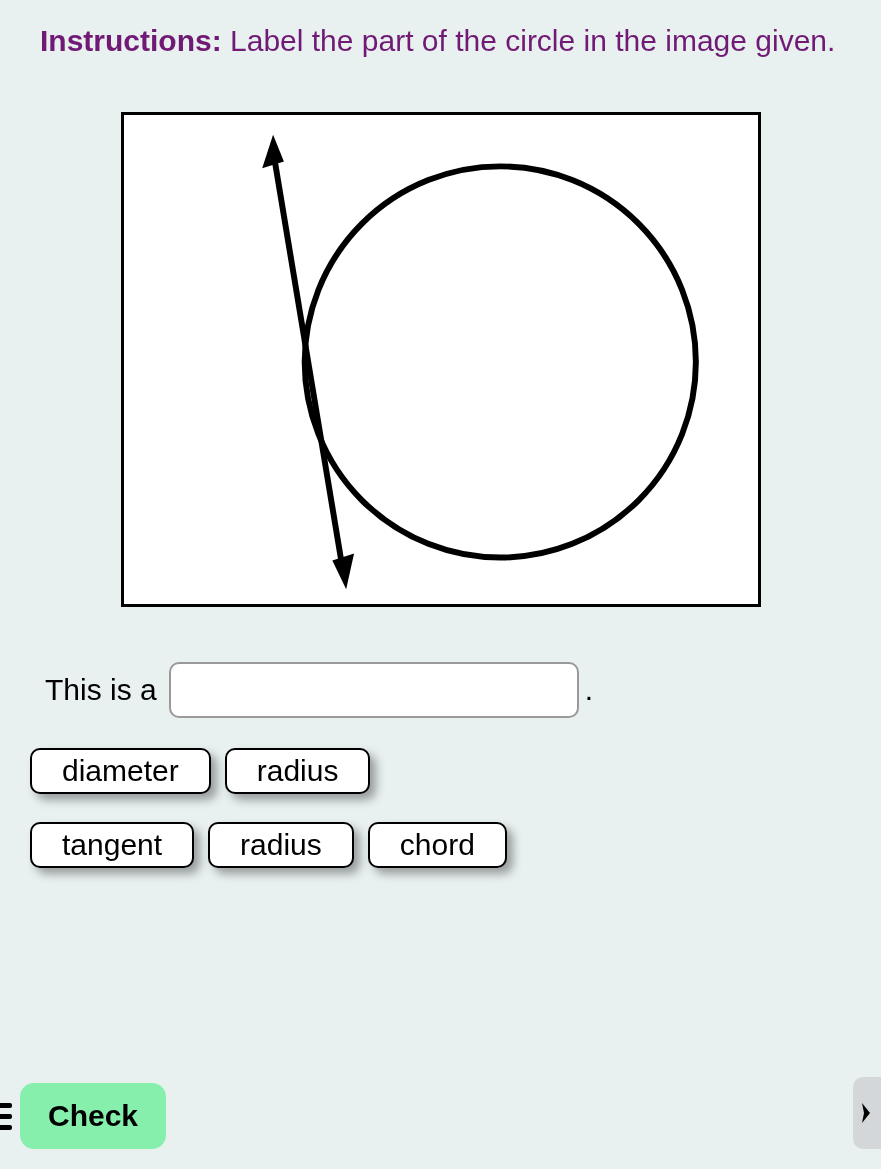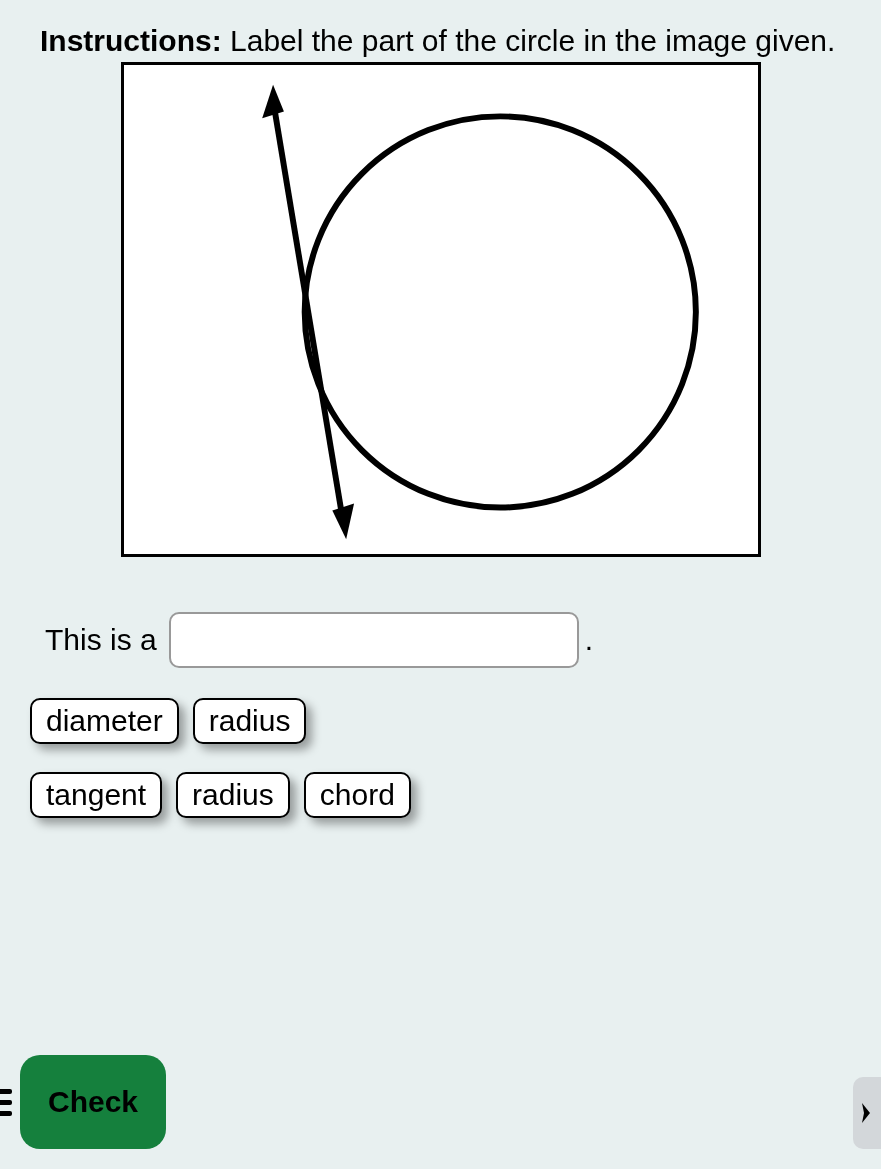--- a/index.html
+++ b/index.html
@@ -12,21 +12,22 @@
       height: 1169px;
       background: #e8f0f0;
       font-family: -apple-system, BlinkMacSystemFont, "Segoe UI", Helvetica, Arial, sans-serif;
       padding: 20px 40px 0 40px;
       position: relative;
       overflow: hidden;
     }
     .instructions {
       font-size: 30px;
       line-height: 1.4;
-      color: #000000;
+      color: #701a75;
+      margin-bottom: 50px;
     }
     .instructions .label {
       font-weight: 700;
     }
     .diagram-container {
       display: flex;
       justify-content: center;
       margin-bottom: 55px;
     }
     .diagram {
@@ -55,21 +56,21 @@
     .options {
       display: flex;
       flex-wrap: wrap;
       gap: 14px;
       margin-left: -10px;
     }
     .option-btn {
       background: #fff;
       border: 2px solid #000;
       border-radius: 10px;
-      padding: 4px 14px;
+      padding: 4px 30px;
       font-size: 30px;
       font-family: inherit;
       cursor: pointer;
       box-shadow: 6px 6px 10px rgba(0,0,0,0.35);
     }
     .break {
       flex-basis: 100%;
       height: 0;
     }
     .bottom-bar {
@@ -92,24 +93,24 @@
       margin-right: 20px;
     }
     .menu-icon span {
       display: block;
       height: 5px;
       background: #000;
       width: 22px;
       border-radius: 2px;
     }
     .check-btn {
-      background: #15803d;
+      background: #86efac;
       border: none;
-      border-radius: 20px;
-      padding: 30px 28px;
+      border-radius: 14px;
+      padding: 16px 28px;
       font-size: 30px;
       font-weight: 600;
       font-family: inherit;
       cursor: pointer;
       margin-left: -30px;
     }
     .right-btn {
       position: absolute;
       right: -2px;
       bottom: 20px;

